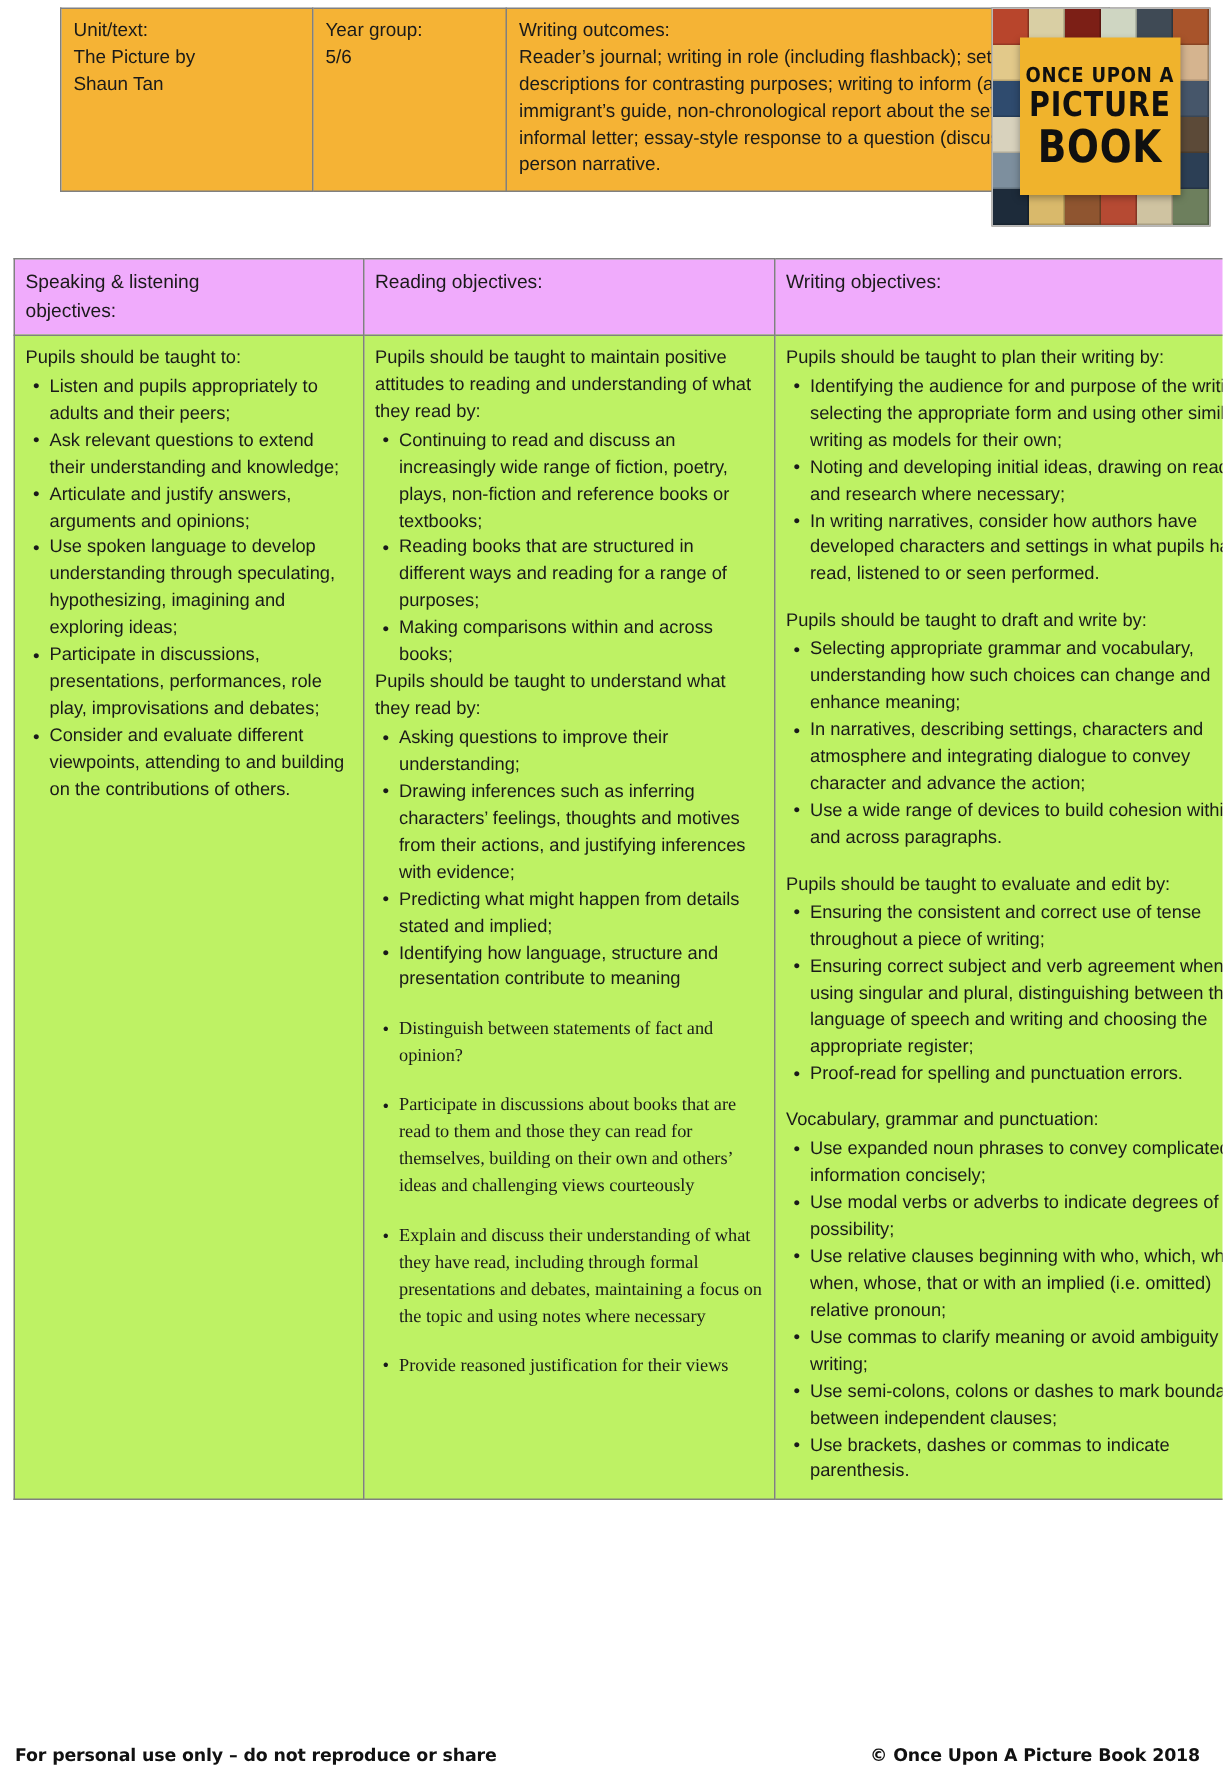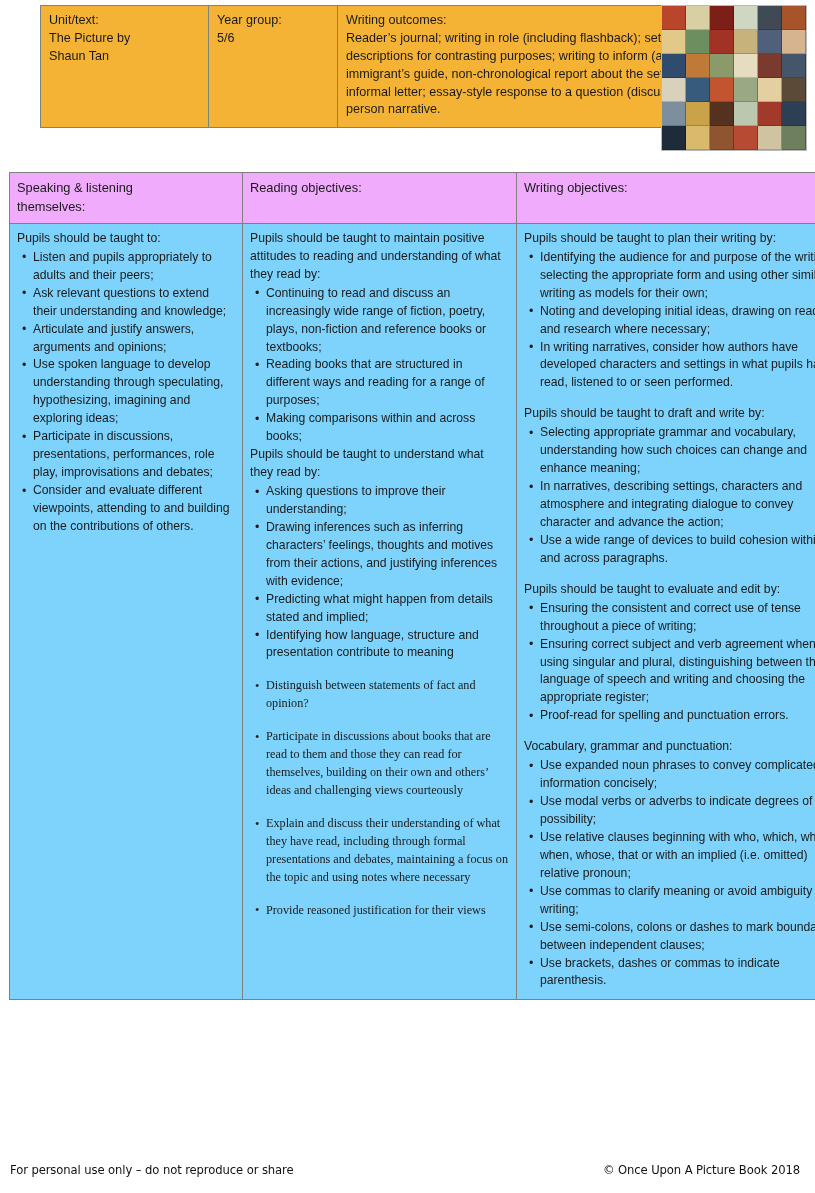--- a/index.html
+++ b/index.html
@@ -124,21 +124,21 @@
     font-weight: normal;
   }
   .main-table th {
     background: #f0abfc;
     padding: 5px 7px 6px 7px;
     font-size: 12.8px;
     line-height: 1.52;
     color: #1a1a1a;
   }
   .main-table td {
-    background: #7dd3fc;
+    background: #bef264;
     padding: 6px 7px 9px 7px;
     font-size: 12.2px;
     line-height: 1.47;
     color: #1a1a1a;
   }
   .mc-1 { width: 218px; }
   .mc-2 { width: 259px; }
   .mc-3 { width: 319px; }
 
   .lead {
@@ -173,21 +173,21 @@
   
   .footer {
     position: absolute;
     left: 10px;
     top: 1163px;
     width: 790px;
     display: flex;
     justify-content: space-between;
     align-items: flex-start;
     font-family: "DejaVu Sans", sans-serif;
-    font-weight: 400;
+    font-weight: 700;
     font-size: 11.6px;
     color: #111111;
   }
   .footer-left { letter-spacing: -0.1px; }
   .footer-right { letter-spacing: -0.1px; }
 </style>
 </head>
 <body>
 
 <table class="top-table">
@@ -242,28 +242,33 @@
       <i style="background:#bcc7b0"></i>
       <i style="background:#a13a2a"></i>
       <i style="background:#2c3f55"></i>
     <i style="background:#1d2b3a"></i>
       <i style="background:#d9b96b"></i>
       <i style="background:#8f5530"></i>
       <i style="background:#b64a33"></i>
       <i style="background:#cfc3a1"></i>
       <i style="background:#6d7f5d"></i>
   </div>
+  <div class="logo-plate">
+    <div class="logo-l1">ONCE UPON A</div>
+    <div class="logo-l2">PICTURE</div>
+    <div class="logo-l3">BOOK</div>
+  </div>
 </div>
 
 <table class="main-table">
   <thead>
     <tr>
       <th class="mc-1">
         <span class="cell-line">Speaking &amp; listening</span>
-        <span class="cell-line">themselves:</span>
+        <span class="cell-line">objectives:</span>
       </th>
       <th class="mc-2">
         <span>Reading objectives:</span>
       </th>
       <th class="mc-3">
         <span>Writing objectives:</span>
       </th>
     </tr>
   </thead>
   <tbody>

